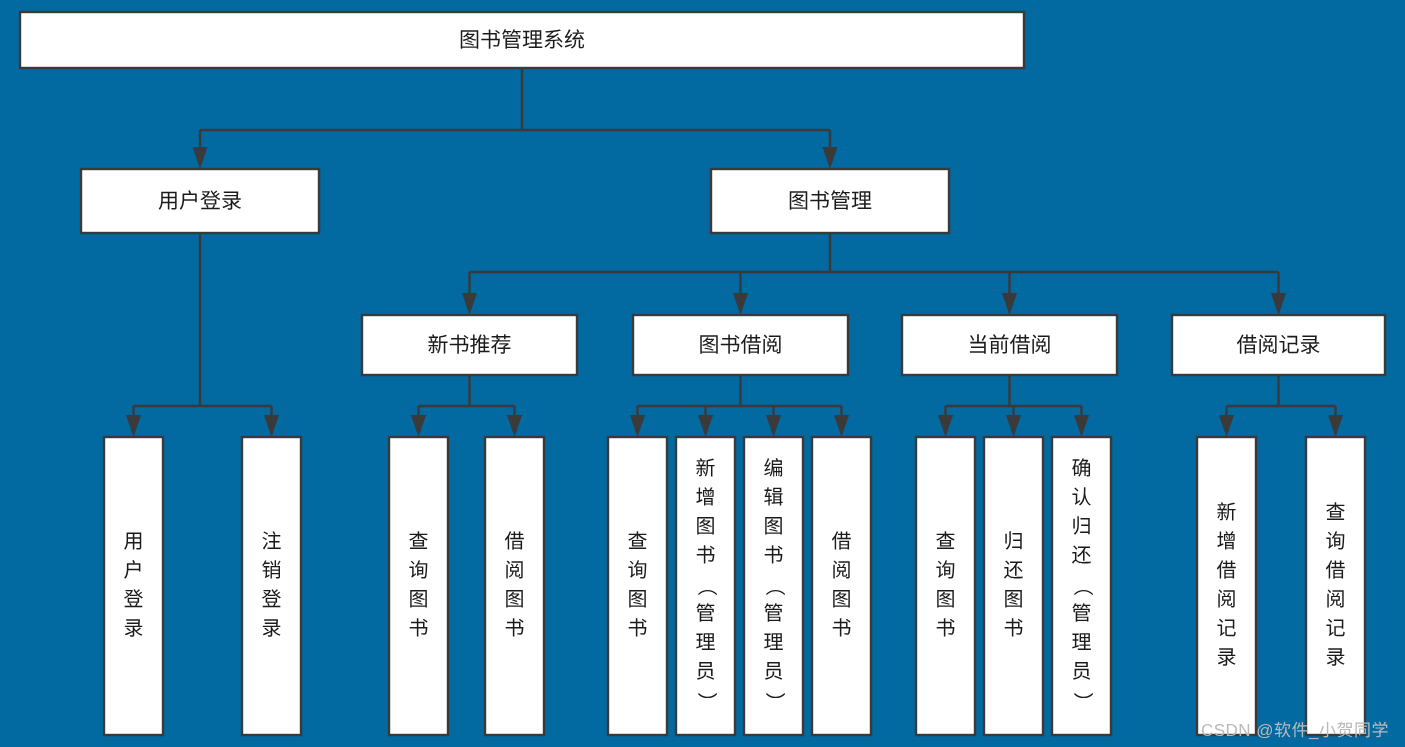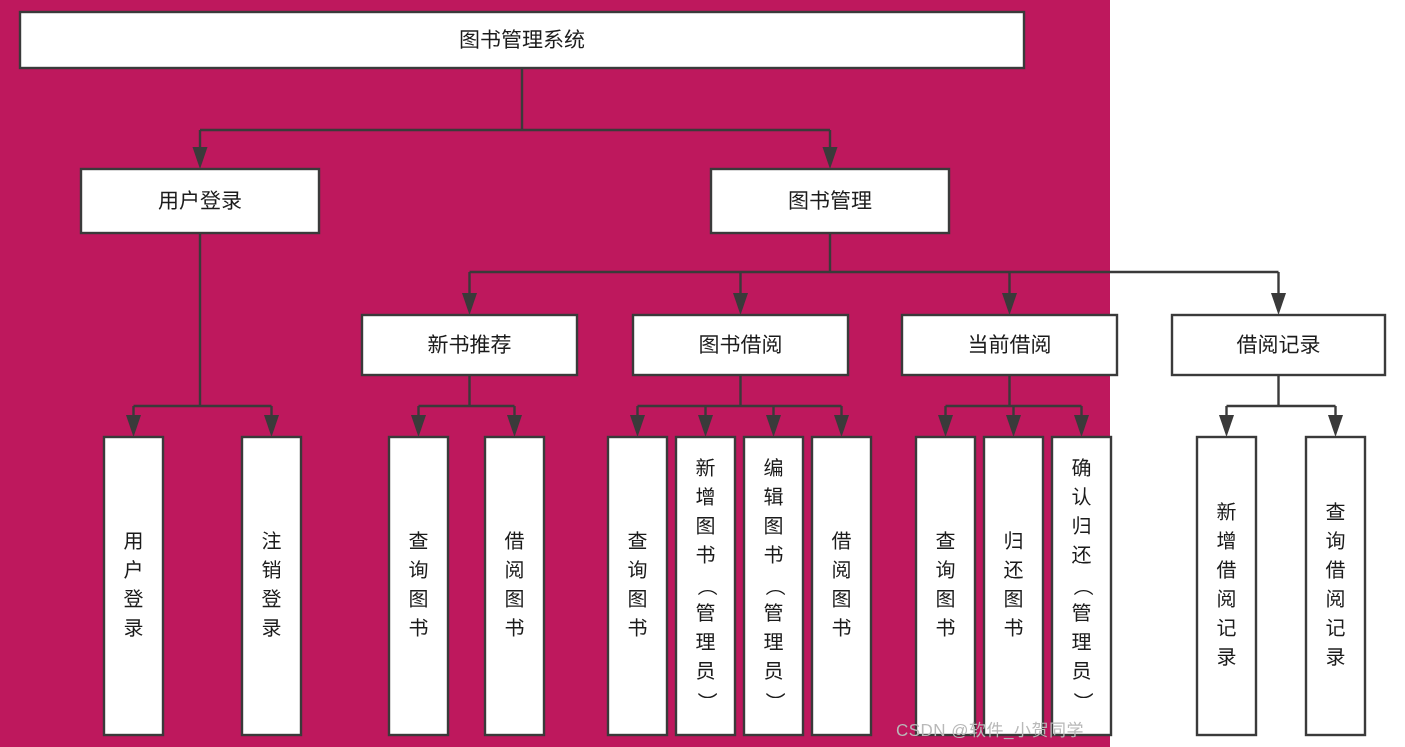--- a/index.html
+++ b/index.html
@@ -10,23 +10,23 @@
   }
   body {
     width: 1405px;
     height: 747px;
     font-family: "Liberation Sans", "DejaVu Sans", sans-serif;
     overflow: hidden;
     position: relative;
   }
   #diagram-root {
     position: relative;
-    width: 1110px;
+    width: 1405px;
     height: 747px;
-    background: #be185d;
+    background: #0369a1;
   }
   svg#diagram-canvas {
     position: absolute;
     left: 0;
     top: 0;
     width: 1405px;
     height: 747px;
     display: block;
   }
   .node-box {
@@ -50,21 +50,21 @@
     font-size: 21px;
     dominant-baseline: middle;
     text-anchor: middle;
     white-space: pre;
   }
   .node-label.vertical {
     font-size: 20px;
   }
   .watermark-text {
     position: absolute;
-    right: 26px;
+    right: 16px;
     bottom: 6px;
     font-family: "Liberation Sans", "DejaVu Sans", sans-serif;
     font-size: 17px;
     color: #b9b9b9;
     letter-spacing: 0.5px;
     user-select: none;
     pointer-events: none;
   }
 </style>
 </head>

